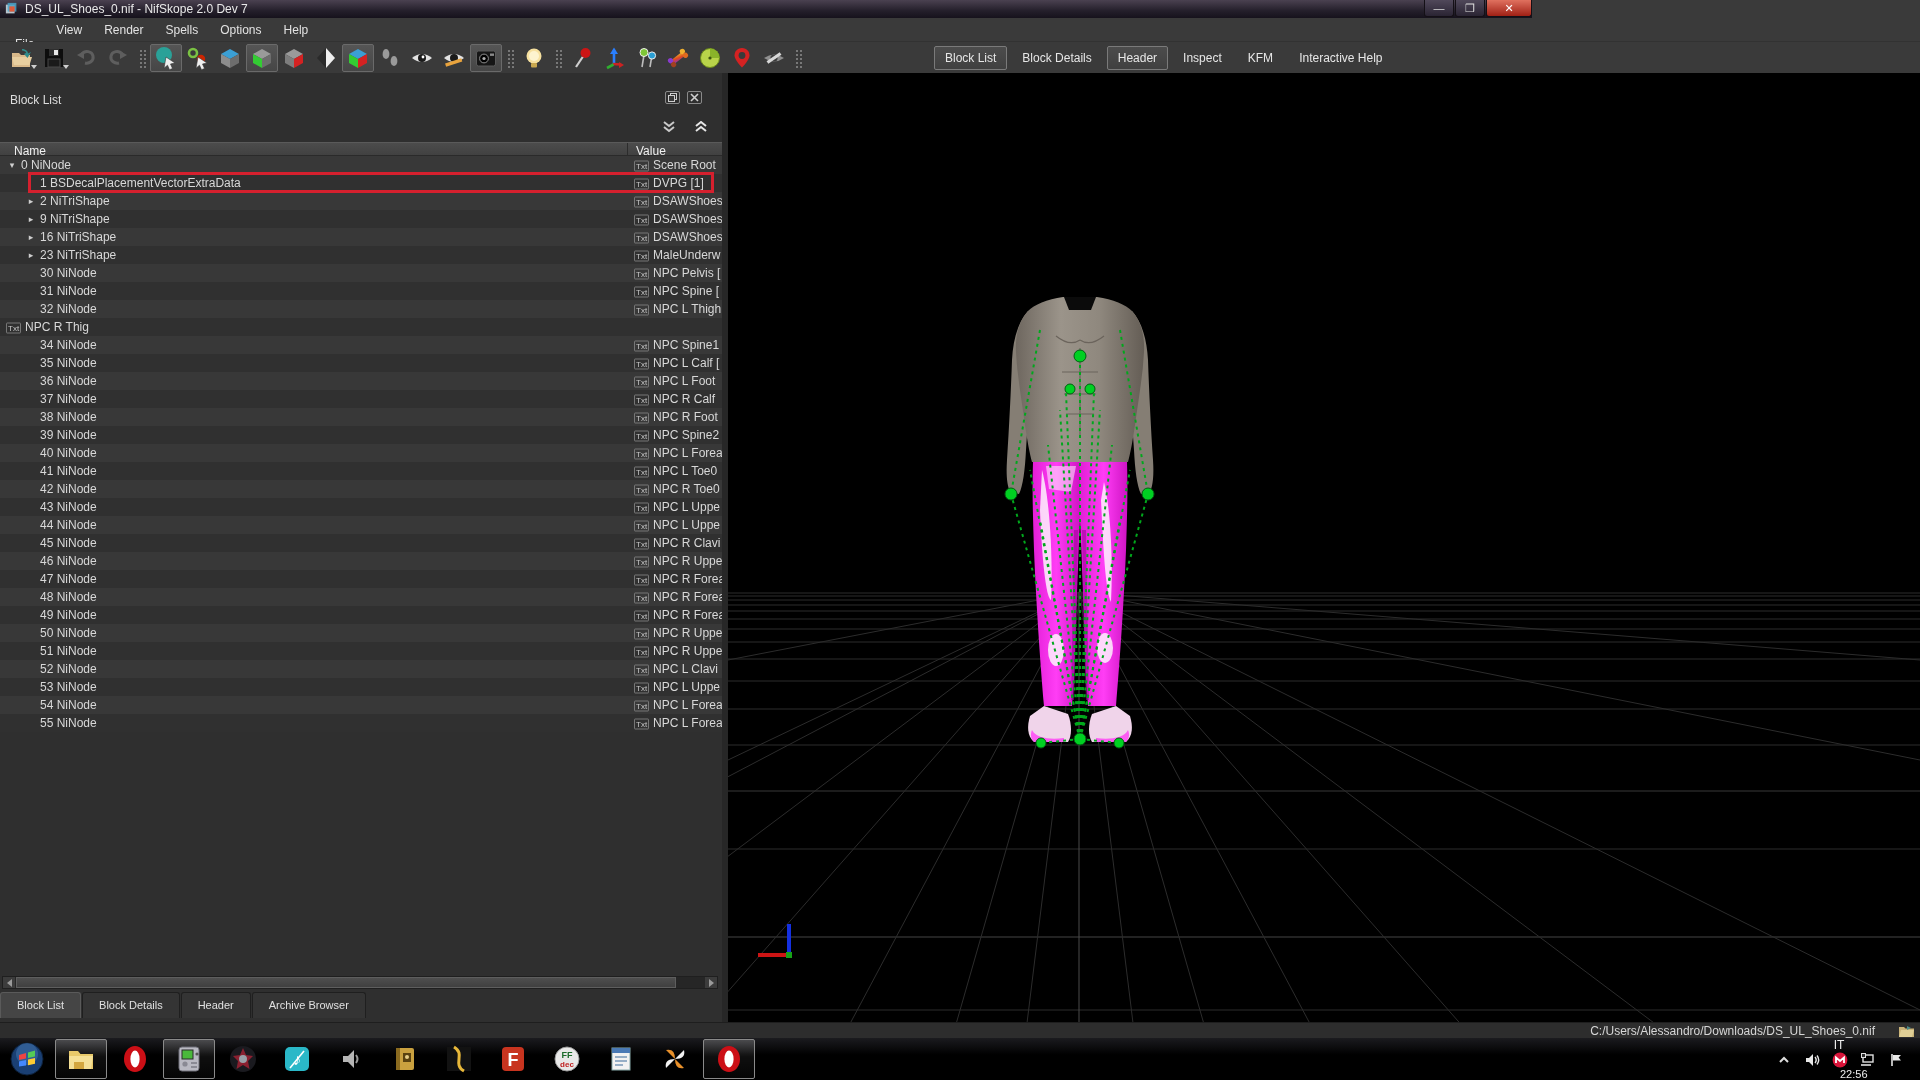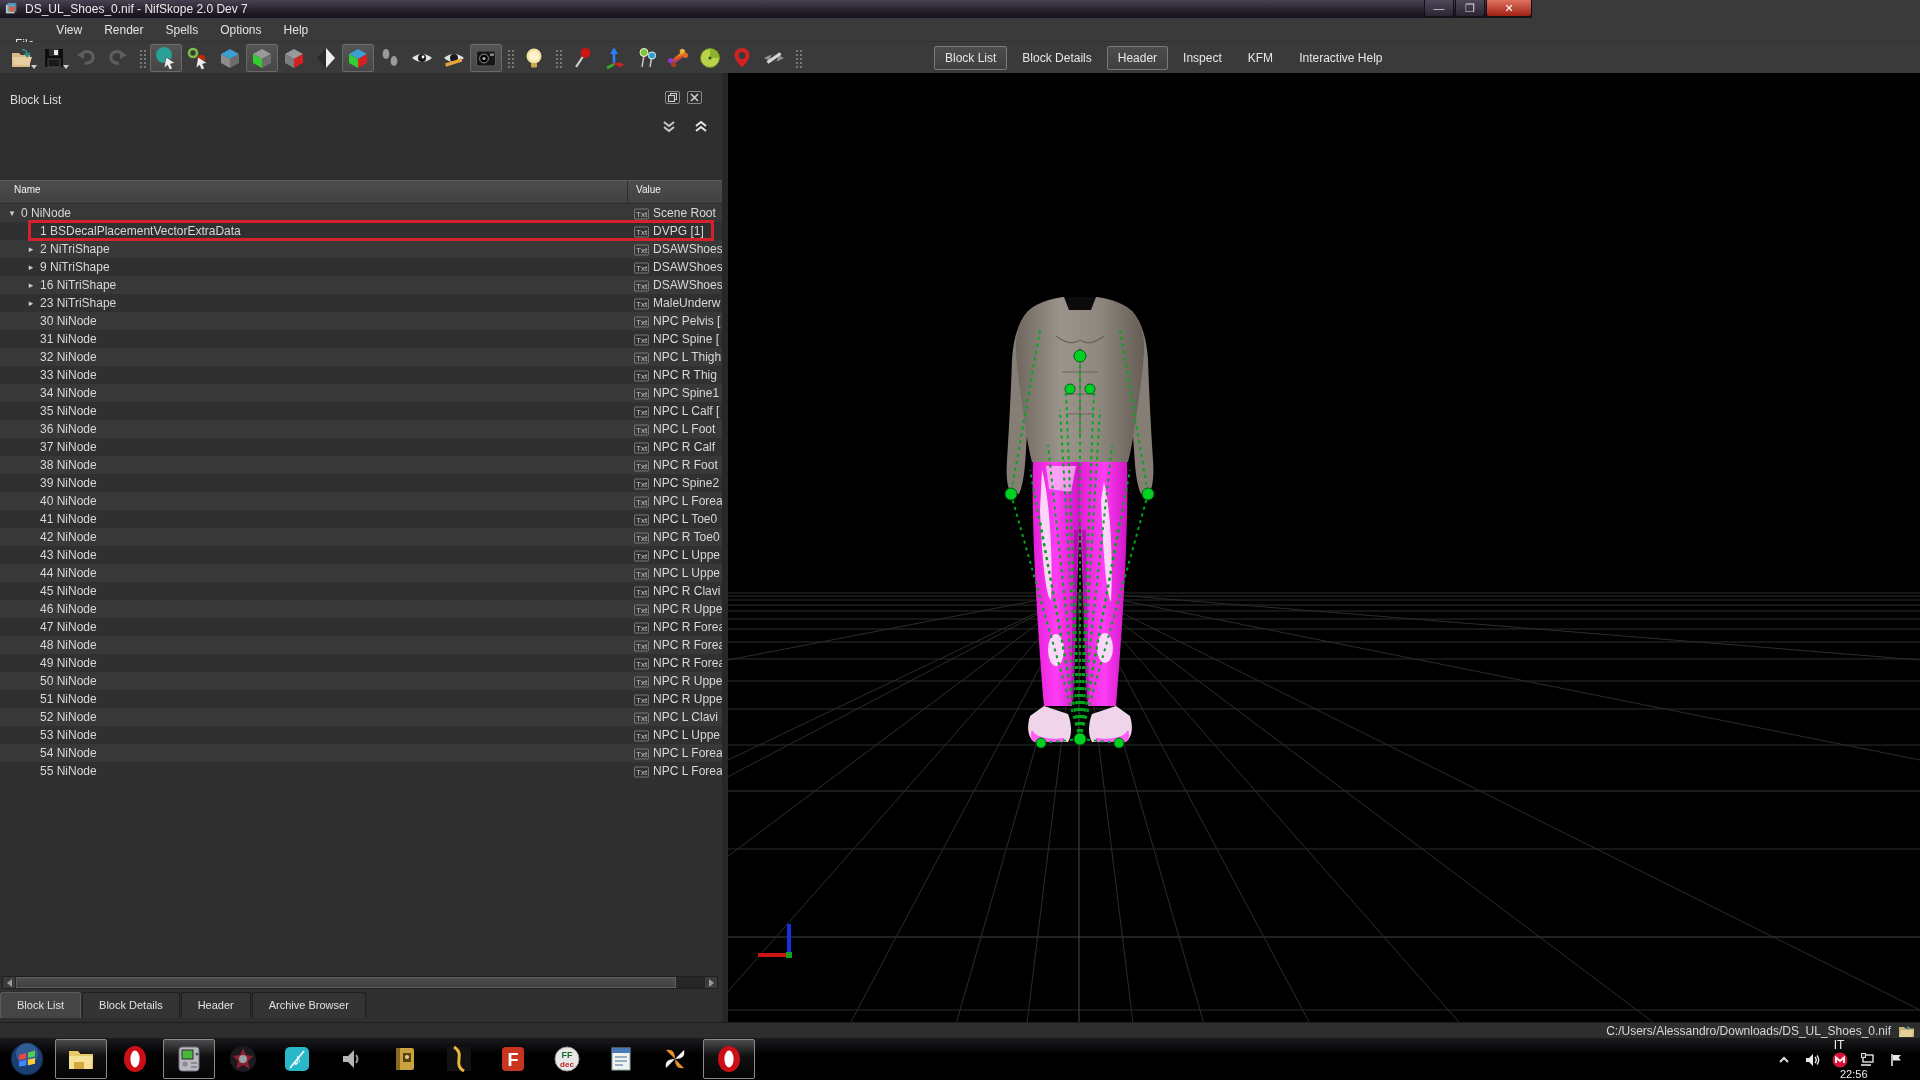--- a/index.html
+++ b/index.html
@@ -54,22 +54,22 @@
     border-radius:2px; display:flex; align-items:center; justify-content:center; }
   .dock-btn svg { width:9px; height:9px; }
   #dock-float { right:42px; } #dock-close { right:20px; }
   .chev-btn { position:absolute; top:44px; width:26px; height:20px;
     display:flex; align-items:center; justify-content:center; }
   .chev-btn svg { width:14px; height:12px; }
   #chev-collapse { right:46px; } #chev-expand { right:14px; }
 
   
   #tree { position:absolute; left:0; top:69px; width:722px; }
-  #tree-header { display:flex; height:24px; background:linear-gradient(#4c4c4c,#414141);
-    border-top:1px solid #5a5a5a; border-bottom:1px solid #2a2a2a; color:#f0f0f0; font-size:10px;margin-top:38px; }
+  #tree-header { display:flex; height:14px; background:linear-gradient(#4c4c4c,#414141);
+    border-top:1px solid #5a5a5a; border-bottom:1px solid #2a2a2a; color:#f0f0f0; font-size:12px; }
   #tree-header .col-name { width:628px; padding-left:14px; border-right:1px solid #2c2c2c; line-height:17px; }
   #tree-header .col-value { flex:1; padding-left:8px; line-height:17px; }
   .tree-row { display:flex; height:18px; font-size:12px; color:#d8d8d8; position:relative; }
   .tree-row.odd { background:#383838; } .tree-row.even { background:#303030; }
   .tr-name { width:628px; display:flex; align-items:center; overflow:hidden; white-space:nowrap; }
   .tr-exp { width:12px; text-align:center; font-size:9px; color:#cfcfcf; flex:0 0 auto; }
   .ind0 .tr-exp { margin-left:6px; } .ind1 .tr-exp { margin-left:25px; }
   .tr-label { padding-left:3px; }
   .tr-value { flex:1; display:flex; align-items:center; overflow:hidden; white-space:nowrap;
     padding-left:6px; }
@@ -96,21 +96,21 @@
   .tab.active { background:#454545; border-color:#5a5a5a; }
 
   
   #viewport { position:absolute; left:728px; top:0; width:1192px; height:949px; background:#000; }
   #viewport svg { display:block; }
 
   
   #statusbar { position:absolute; left:0; top:1022px; width:1920px; height:16px;
     background:#2d2d2d; border-top:1px solid #1e1e1e; display:flex; align-items:center;
     justify-content:flex-end; color:#d6d6d6; font-size:12px; }
-  #statusbar .path { margin-right:8px; }
+  #statusbar .path { margin-right:24px; }
   #statusbar svg { width:15px; height:12px; margin-right:6px; }
 
   
   #taskbar { position:absolute; left:0; top:1038px; width:1920px; height:42px;
     background:linear-gradient(#1b1b1f,#000 40%,#000); display:flex; align-items:center; }
   .tb-item { width:52px; height:40px; display:flex; align-items:center; justify-content:center;
     flex:0 0 auto; border-radius:2px; margin:0 1px; }
   .tb-item svg { width:30px; height:30px; }
   .tb-item.start svg { width:36px; height:36px; }
   .tb-item.running { background:linear-gradient(rgba(255,255,255,.22),rgba(255,255,255,.06) 45%,rgba(255,255,255,.02));
@@ -454,24 +454,20 @@
               <div class="tr-name">
                 <span class="tr-exp"></span>
                 <span class="tr-label">32 NiNode</span>
               </div>
               <div class="tr-value">
                 <span class="txt-chip">Txt</span>
                 <span>NPC L Thigh</span>
               </div>
             </div>
             <div class="tree-row even ind1">
-              <div class="tr-name">
-                <span class="tr-exp"></span>
-                <span class="tr-label">33 NiNode</span>
-              </div>
               <div class="tr-value">
                 <span class="txt-chip">Txt</span>
                 <span>NPC R Thig</span>
               </div>
             </div>
             <div class="tree-row odd ind1">
               <div class="tr-name">
                 <span class="tr-exp"></span>
                 <span class="tr-label">34 NiNode</span>
               </div>

